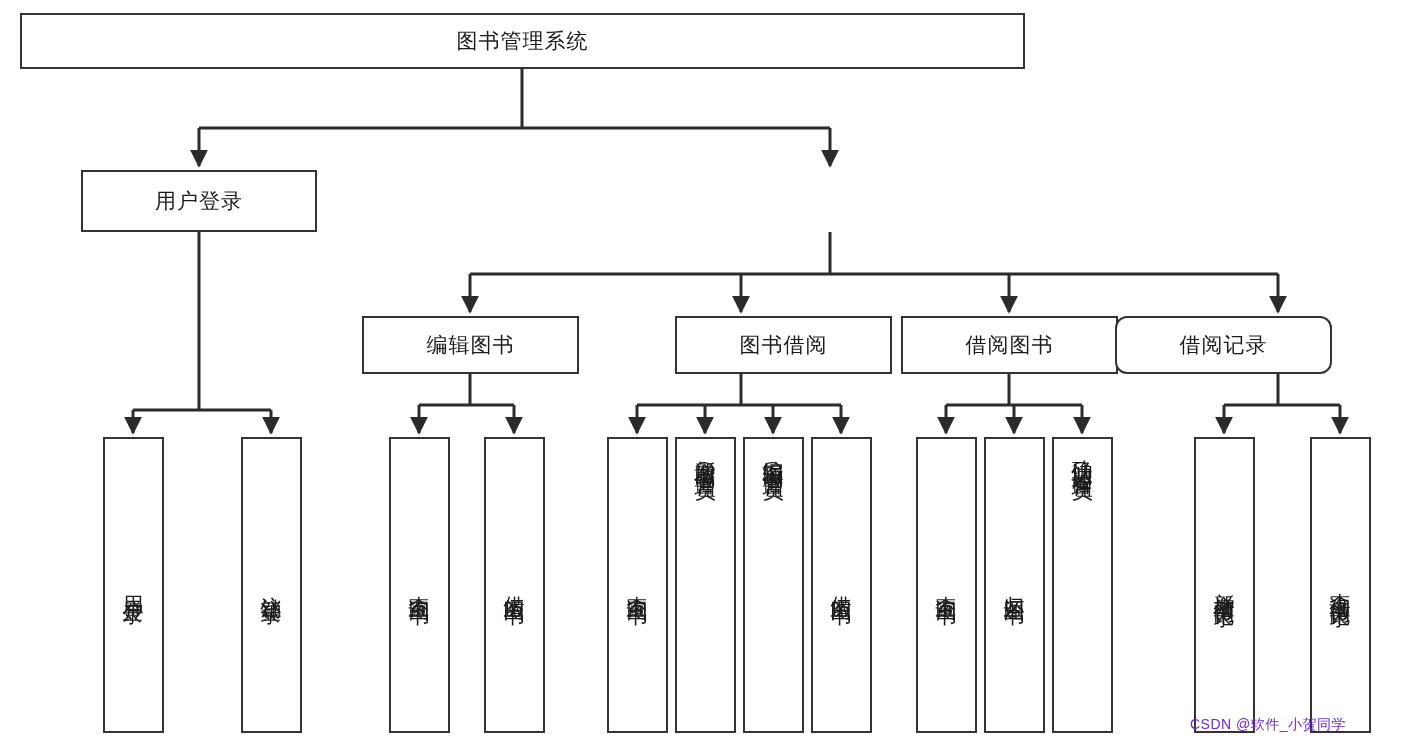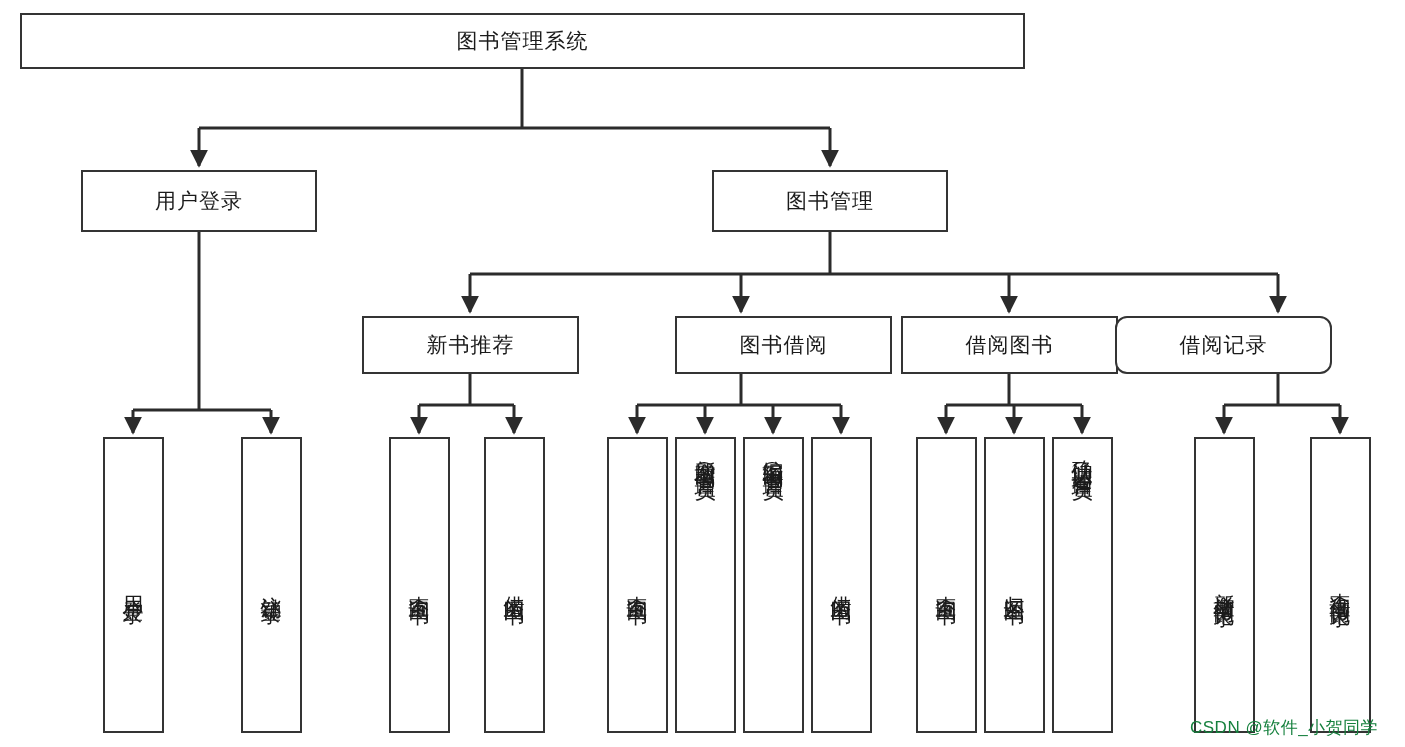--- a/index.html
+++ b/index.html
@@ -48,22 +48,22 @@
     padding-bottom: 4px;
     justify-content: center;
     align-items: center;
     overflow: visible;
   }
   .node.vert.toptext {
     justify-content: flex-start;
   }
   .watermark {
     position: absolute;
-    font-size: 17px;
-    color: #15803d;
+    font-size: 14px;
+    color: #6d28d9;
     white-space: nowrap;
     letter-spacing: 0.5px;
   }
 </style>
 </head>
 <body>
 
 <div id="canvas">
 
   <svg id="edges" viewBox="0 0 1405 747" width="1405" height="747" xmlns="http://www.w3.org/2000/svg">
@@ -120,26 +120,23 @@
     </g>
   </svg>
 
   <div class="node horiz" style="left:20px; top:13px; width:1005px; height:56px;">
     <span>图书管理系统</span>
   </div>
 
   <div class="node horiz" style="left:81px; top:170px; width:236px; height:62px;">
     <span>用户登录</span>
   </div>
-  <div class="node horiz" style="left:712px; top:170px; width:236px; height:62px;">
-    <span>图书管理</span>
-  </div>
 
   <div class="node horiz" style="left:362px; top:316px; width:217px; height:58px;">
-    <span>新书推荐</span>
+    <span>编辑图书</span>
   </div>
   <div class="node horiz" style="left:633px; top:316px; width:217px; height:58px;margin-left:42px;">
     <span>图书借阅</span>
   </div>
   <div class="node horiz" style="left:901px; top:316px; width:217px; height:58px;">
     <span>借阅图书</span>
   </div>
   <div class="node horiz" style="left:1115px; top:316px; width:217px; height:58px;border-radius:12px;">
     <span>借阅记录</span>
   </div>

